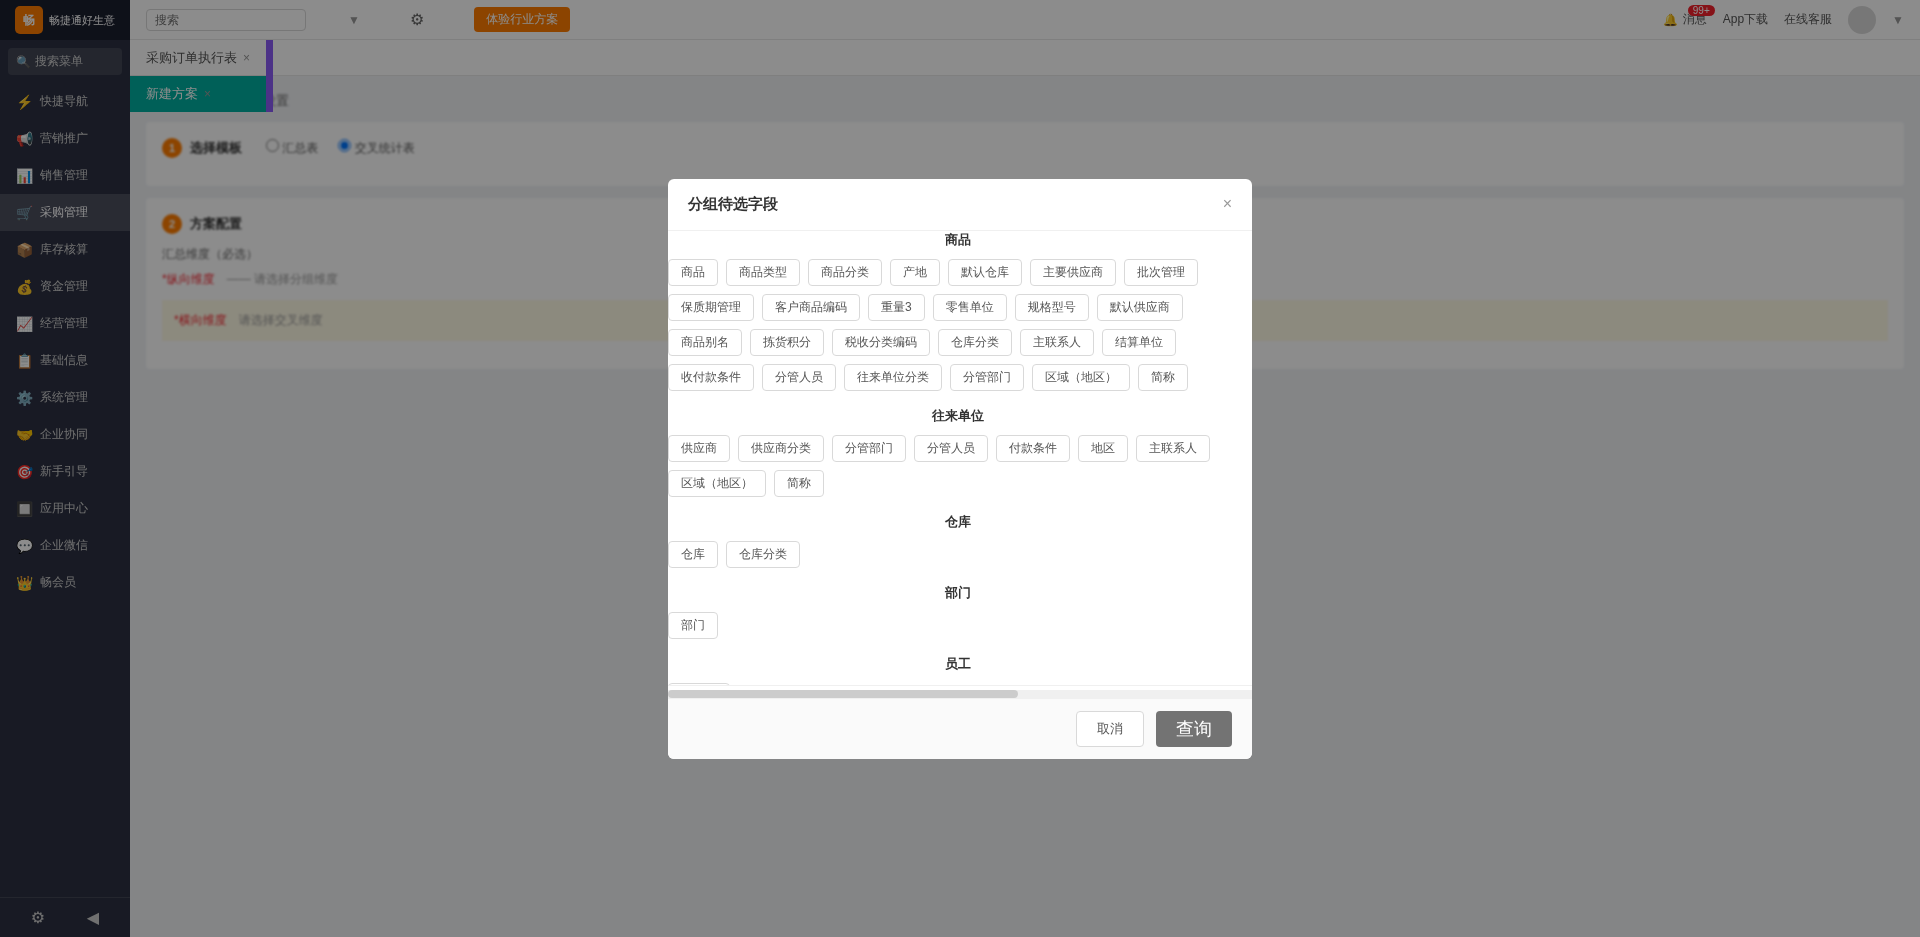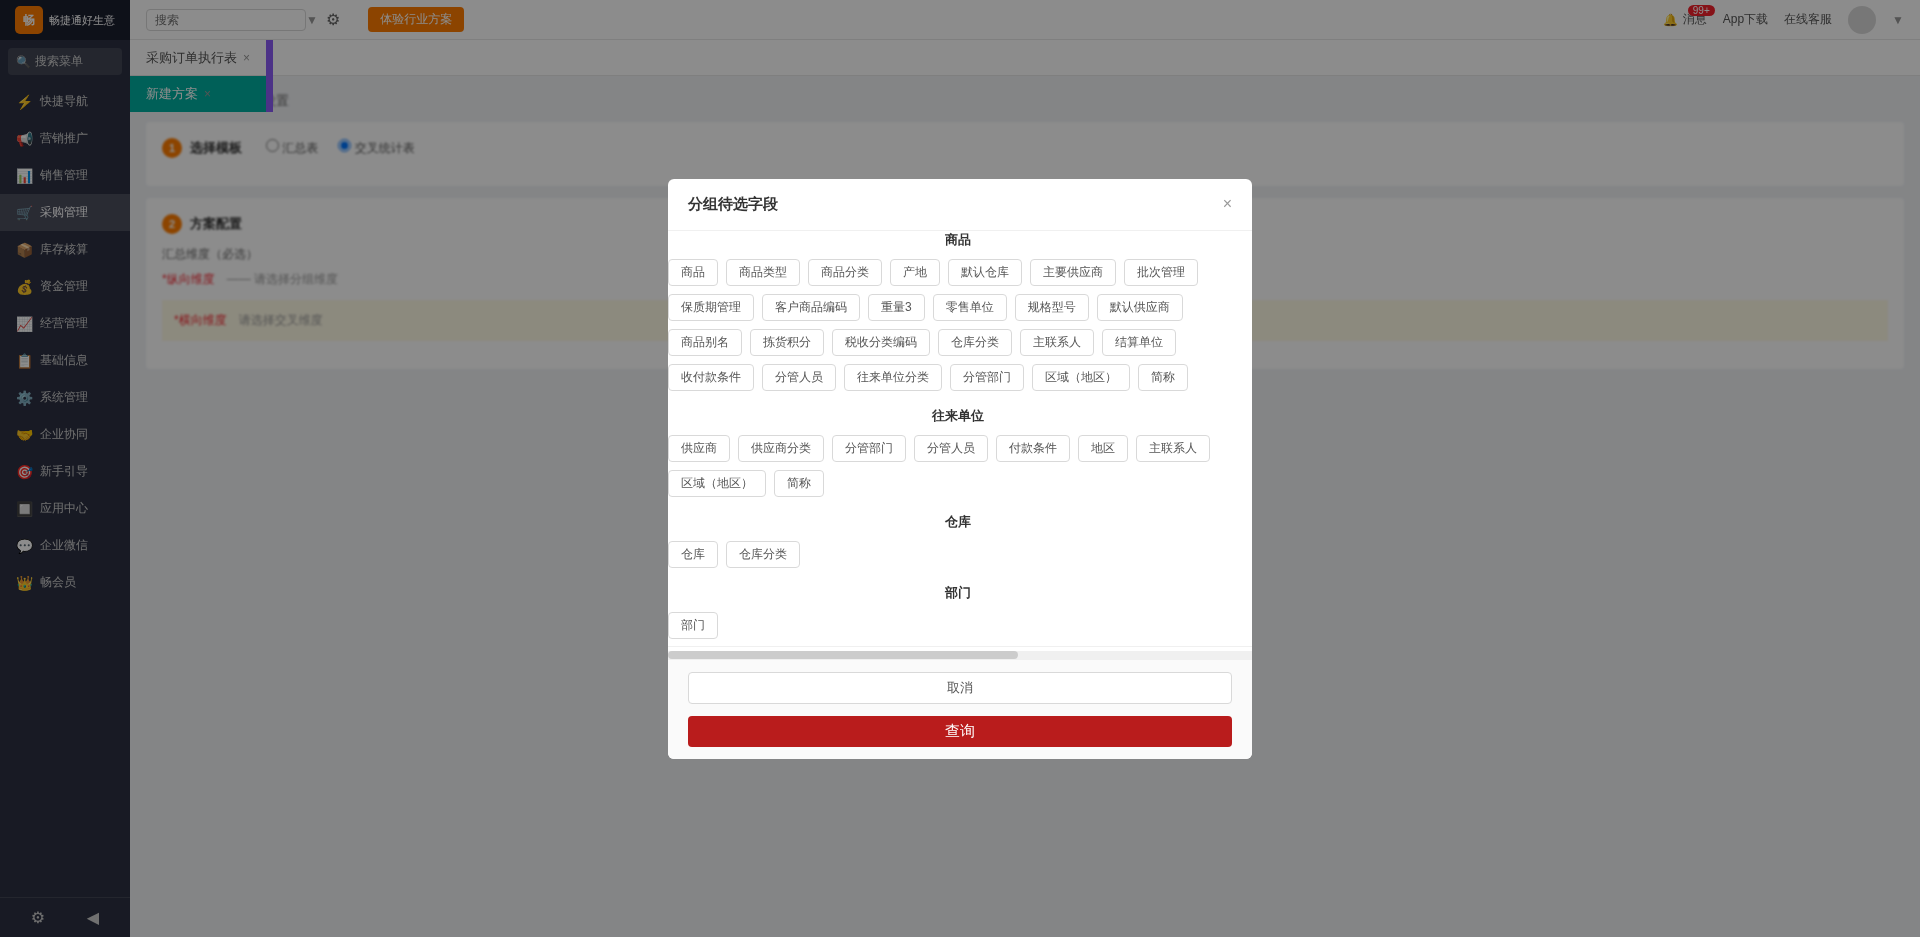--- a/index.html
+++ b/index.html
@@ -1,21 +1,21 @@
 <!DOCTYPE html>
 <html><head>
   <meta charset="utf-8">
   <style>
     * { box-sizing: border-box; margin: 0; padding: 0; }
     body { font-family: 'Microsoft YaHei', Arial, sans-serif; font-size: 13px; background: #f0f2f5; color: #333; overflow: hidden; }
 
     
     .topbar { height: 40px; background: #fff; display: flex; align-items: center; padding: 0 16px; border-bottom: 1px solid #e8e8e8; position: fixed; top: 0; left: 0; right: 0; z-index: 100; }
     .search-input { border: 1px solid #d9d9d9; border-radius: 4px; padding: 3px 8px; font-size: 12px; width: 160px; color: #999; }
-    .topbar-nav-btn { background: #ff7d00; color: white; border: none; border-radius: 4px; padding: 4px 12px; font-size: 12px; cursor: pointer; margin-left: 20px; }
+    .topbar-nav-btn { background: #ff7d00; color: white; border: none; border-radius: 4px; padding: 4px 12px; font-size: 12px; cursor: pointer; margin-left: 0; }
     .gear-icon { color: #666; cursor: pointer; font-size: 16px; margin: 0 8px; }
     .topbar-right { margin-left: auto; display: flex; align-items: center; gap: 16px; font-size: 12px; color: #555; }
     .notification-badge { position: relative; display: inline-flex; align-items: center; gap: 4px; }
     .badge { background: #f5222d; color: white; border-radius: 10px; padding: 0 5px; font-size: 10px; position: absolute; top: -6px; right: -8px; }
     .avatar { width: 28px; height: 28px; background: #d9d9d9; border-radius: 50%; }
 
     
     .tabbar { height: 36px; background: #fff; display: flex; align-items: center; border-bottom: 1px solid #e8e8e8; position: fixed; top: 40px; left: 130px; right: 0; z-index: 99; }
     .tab { padding: 0 16px; height: 36px; display: flex; align-items: center; cursor: pointer; font-size: 13px; color: #555; border-right: 7px solid #8b5cf6; gap: 6px; }
     .tab.active { color: #fff; background: #00b0a0; }
@@ -43,23 +43,23 @@
     .step-header { display: flex; align-items: center; gap: 8px; margin-bottom: 12px; }
     .step-num { width: 20px; height: 20px; background: #ff7d00; color: white; border-radius: 50%; display: flex; align-items: center; justify-content: center; font-size: 11px; font-weight: bold; }
     .step-title { font-size: 13px; font-weight: bold; color: #333; }
 
     
     .modal-overlay { position: fixed; top: 0; left: 0; right: 0; bottom: 0; background: rgba(0,0,0,0.45); z-index: 200; display: flex; align-items: center; justify-content: center; }
     .modal { background: white; border-radius: 6px; width: 584px; max-height: 580px; display: flex; flex-direction: column; position: relative; }
     .modal-header { padding: 16px 20px; border-bottom: 1px solid #f0f0f0; display: flex; align-items: center; justify-content: space-between; }
     .modal-title { font-size: 15px; font-weight: bold; color: #333; }
     .modal-close { cursor: pointer; color: #999; font-size: 16px; }
-    .modal-footer { padding: 12px 20px; border-top: 1px solid #f0f0f0; display: flex; justify-content: flex-end; gap: 12px; background: #fafafa; border-radius: 0 0 6px 6px; position: sticky; bottom: 0; flex-direction: column; }
+    .modal-footer { padding: 12px 20px; border-top: 1px solid #f0f0f0; display: flex; justify-content: flex-end; gap: 12px; background: #fafafa; border-radius: 0 0 6px 6px; position: sticky; bottom: 0; }
     .btn-cancel { background: white; border: 1px solid #d9d9d9; border-radius: 4px; padding: 6px 20px; cursor: pointer; font-size: 13px; color: #555; }
-    .btn-confirm { background: #b91c1c; border: none; border-radius: 4px; padding: 6px 9px; cursor: pointer; font-size: 15px; color: white; }
+    .btn-confirm { background: #737373; border: none; border-radius: 4px; padding: 6px 20px; cursor: pointer; font-size: 18px; color: white; }
 
     
     .field-group { margin-bottom: 16px; }
     .field-group-title { font-size: 13px; font-weight: bold; color: #333; margin-bottom: 10px; }
     .field-tags { display: flex; flex-wrap: wrap; gap: 8px; }
     .field-tag { border: 1px solid #d9d9d9; border-radius: 4px; padding: 4px 12px; font-size: 12px; color: #555; cursor: pointer; background: white; white-space: nowrap; }
 
     
     .modal-scroll { overflow-y: auto; max-height: 460px; padding-right: 4px; text-align: center; }
     .modal-scroll::-webkit-scrollbar { width: 6px; }
@@ -146,21 +146,21 @@
         <span class="sidebar-icon">👑</span>
         <span>畅会员</span>
       </div>
     </div>
   <div class="sidebar-bottom">
     <span class="sidebar-bottom-btn">⚙</span>
     <span class="sidebar-bottom-btn">◀</span>
   </div>
 </div>
 
-<div class="topbar" style="left:130px;">
+<div class="topbar" style="left:130px;gap:42px;">
   <input class="search-input" type="text" placeholder="搜索" style="">
   <span style="color:#999;font-size:12px;cursor:pointer;">▼</span>
   <span class="gear-icon">⚙</span>
   <button class="topbar-nav-btn">体验行业方案</button>
   <div class="topbar-right">
     <div class="notification-badge">
       <span>🔔</span>
       <span>消息</span>
       <span class="badge">99+</span>
     </div>

